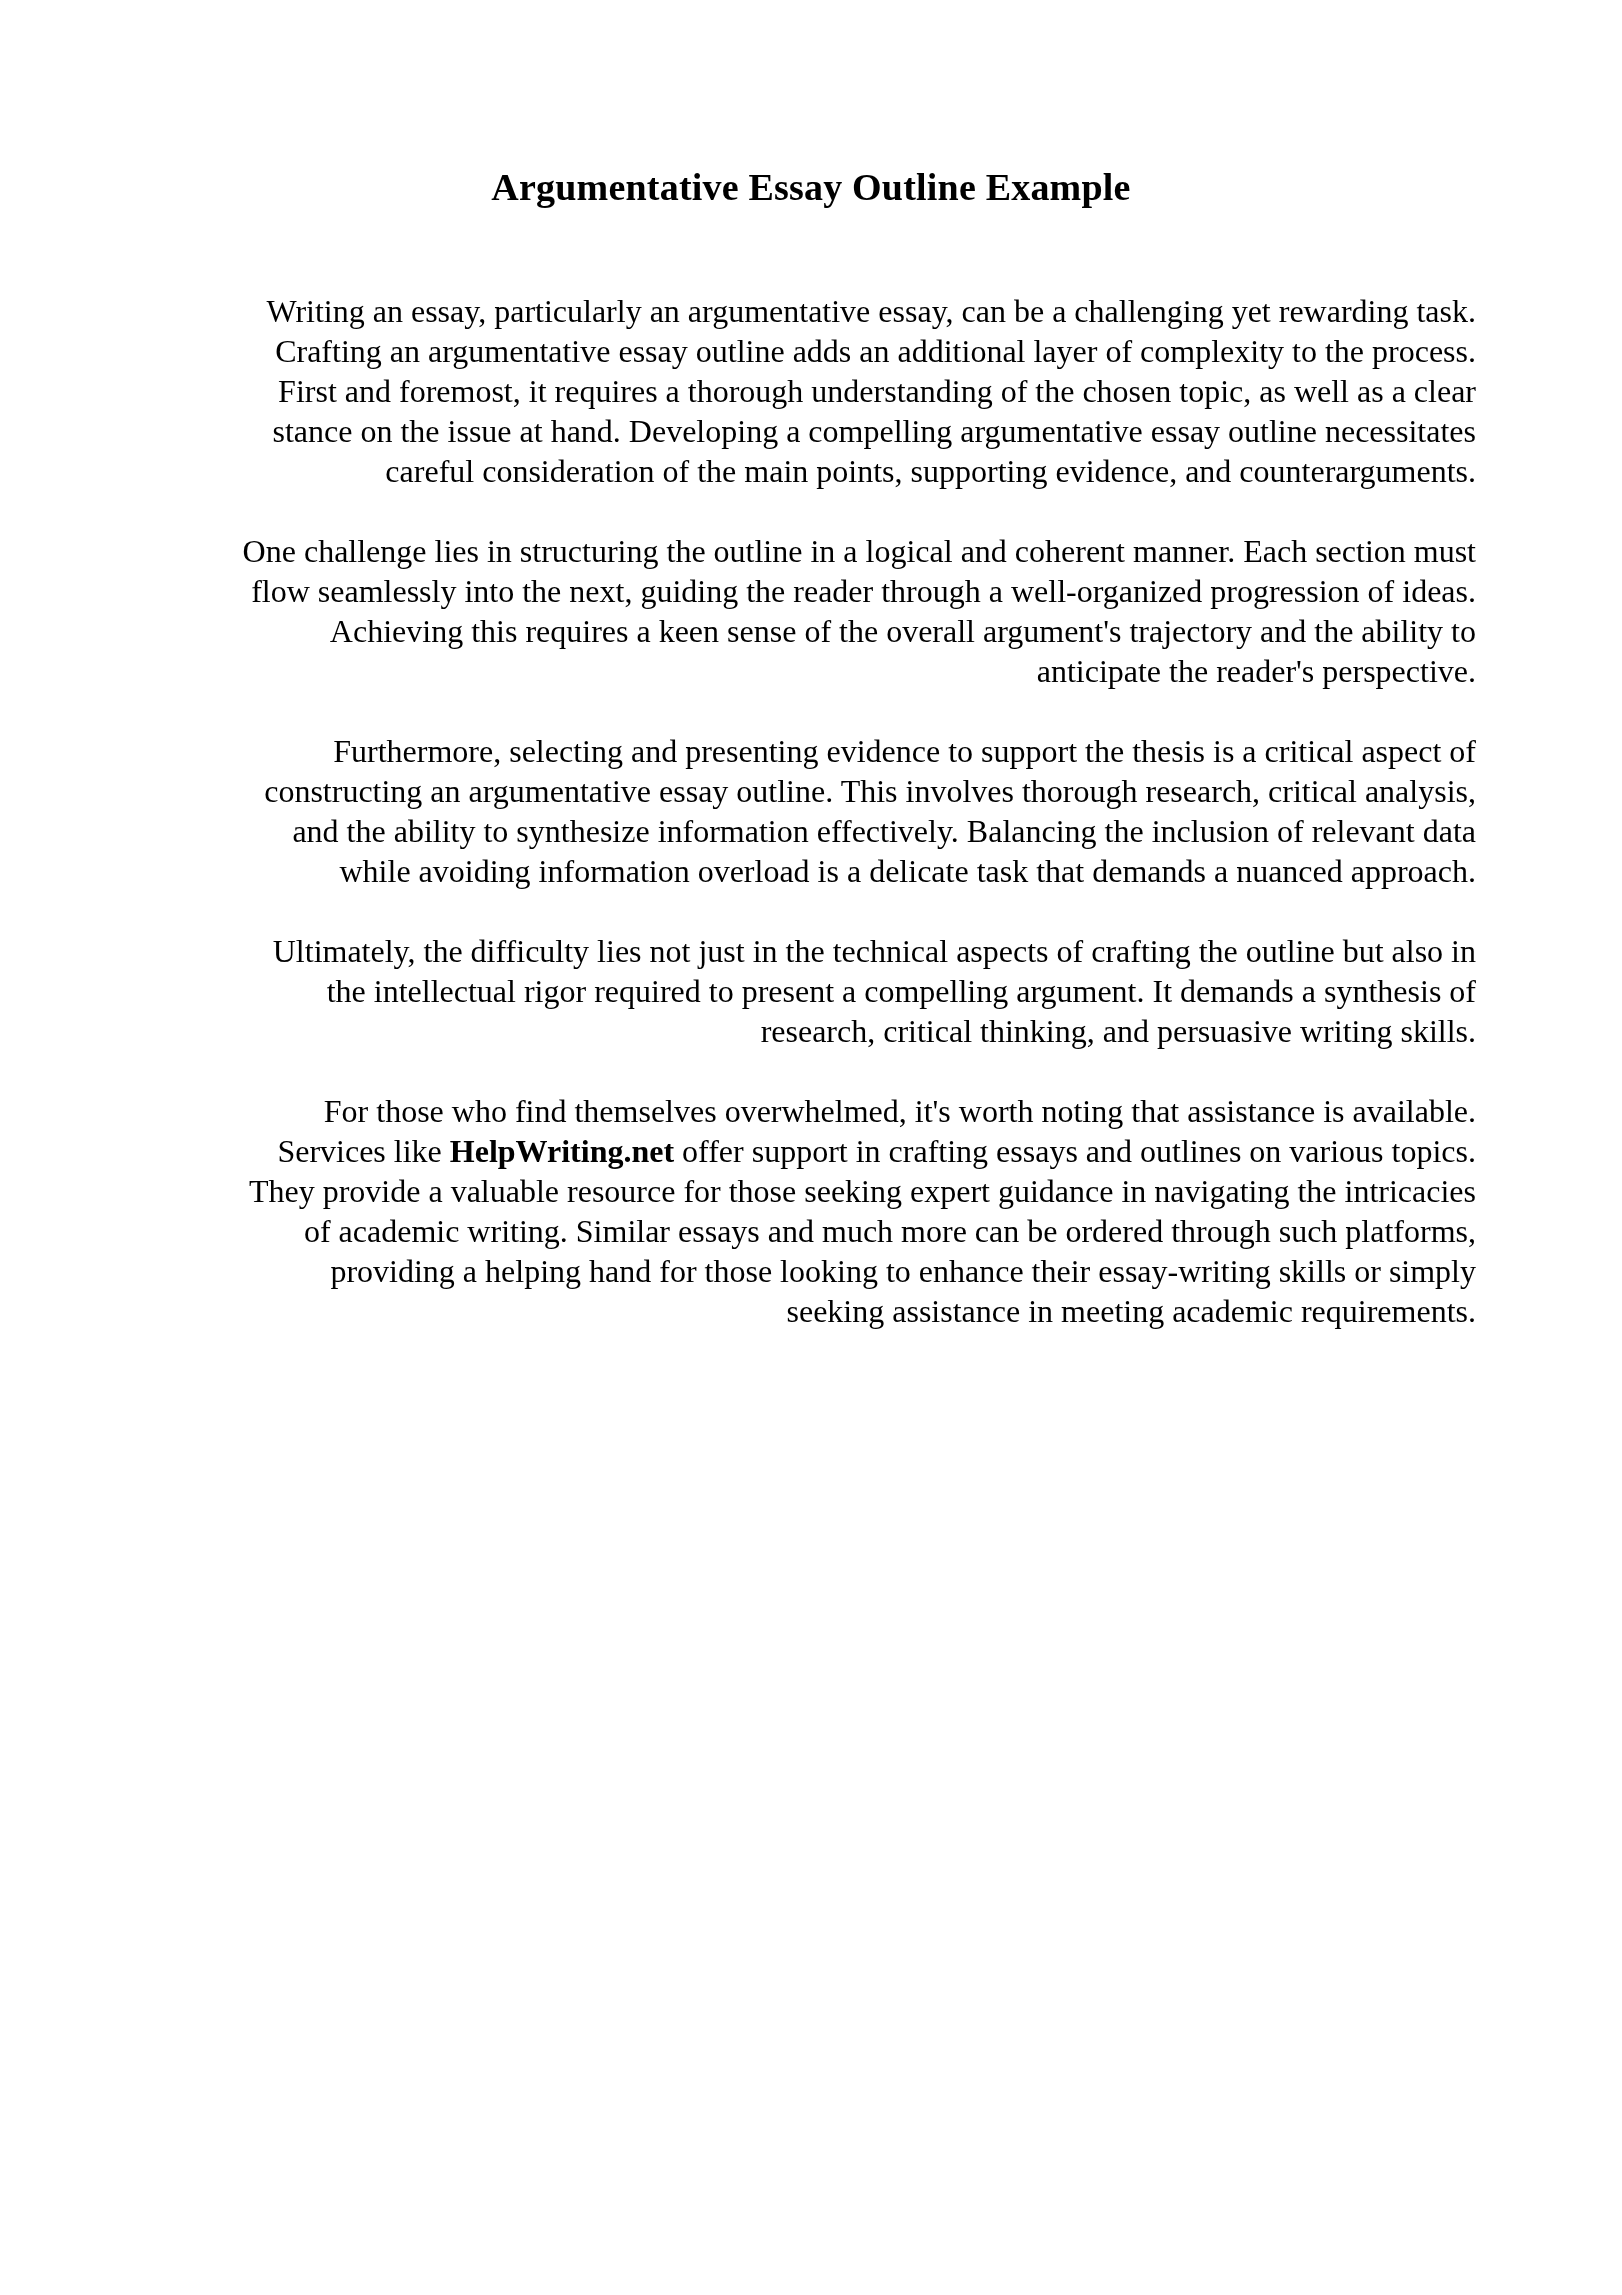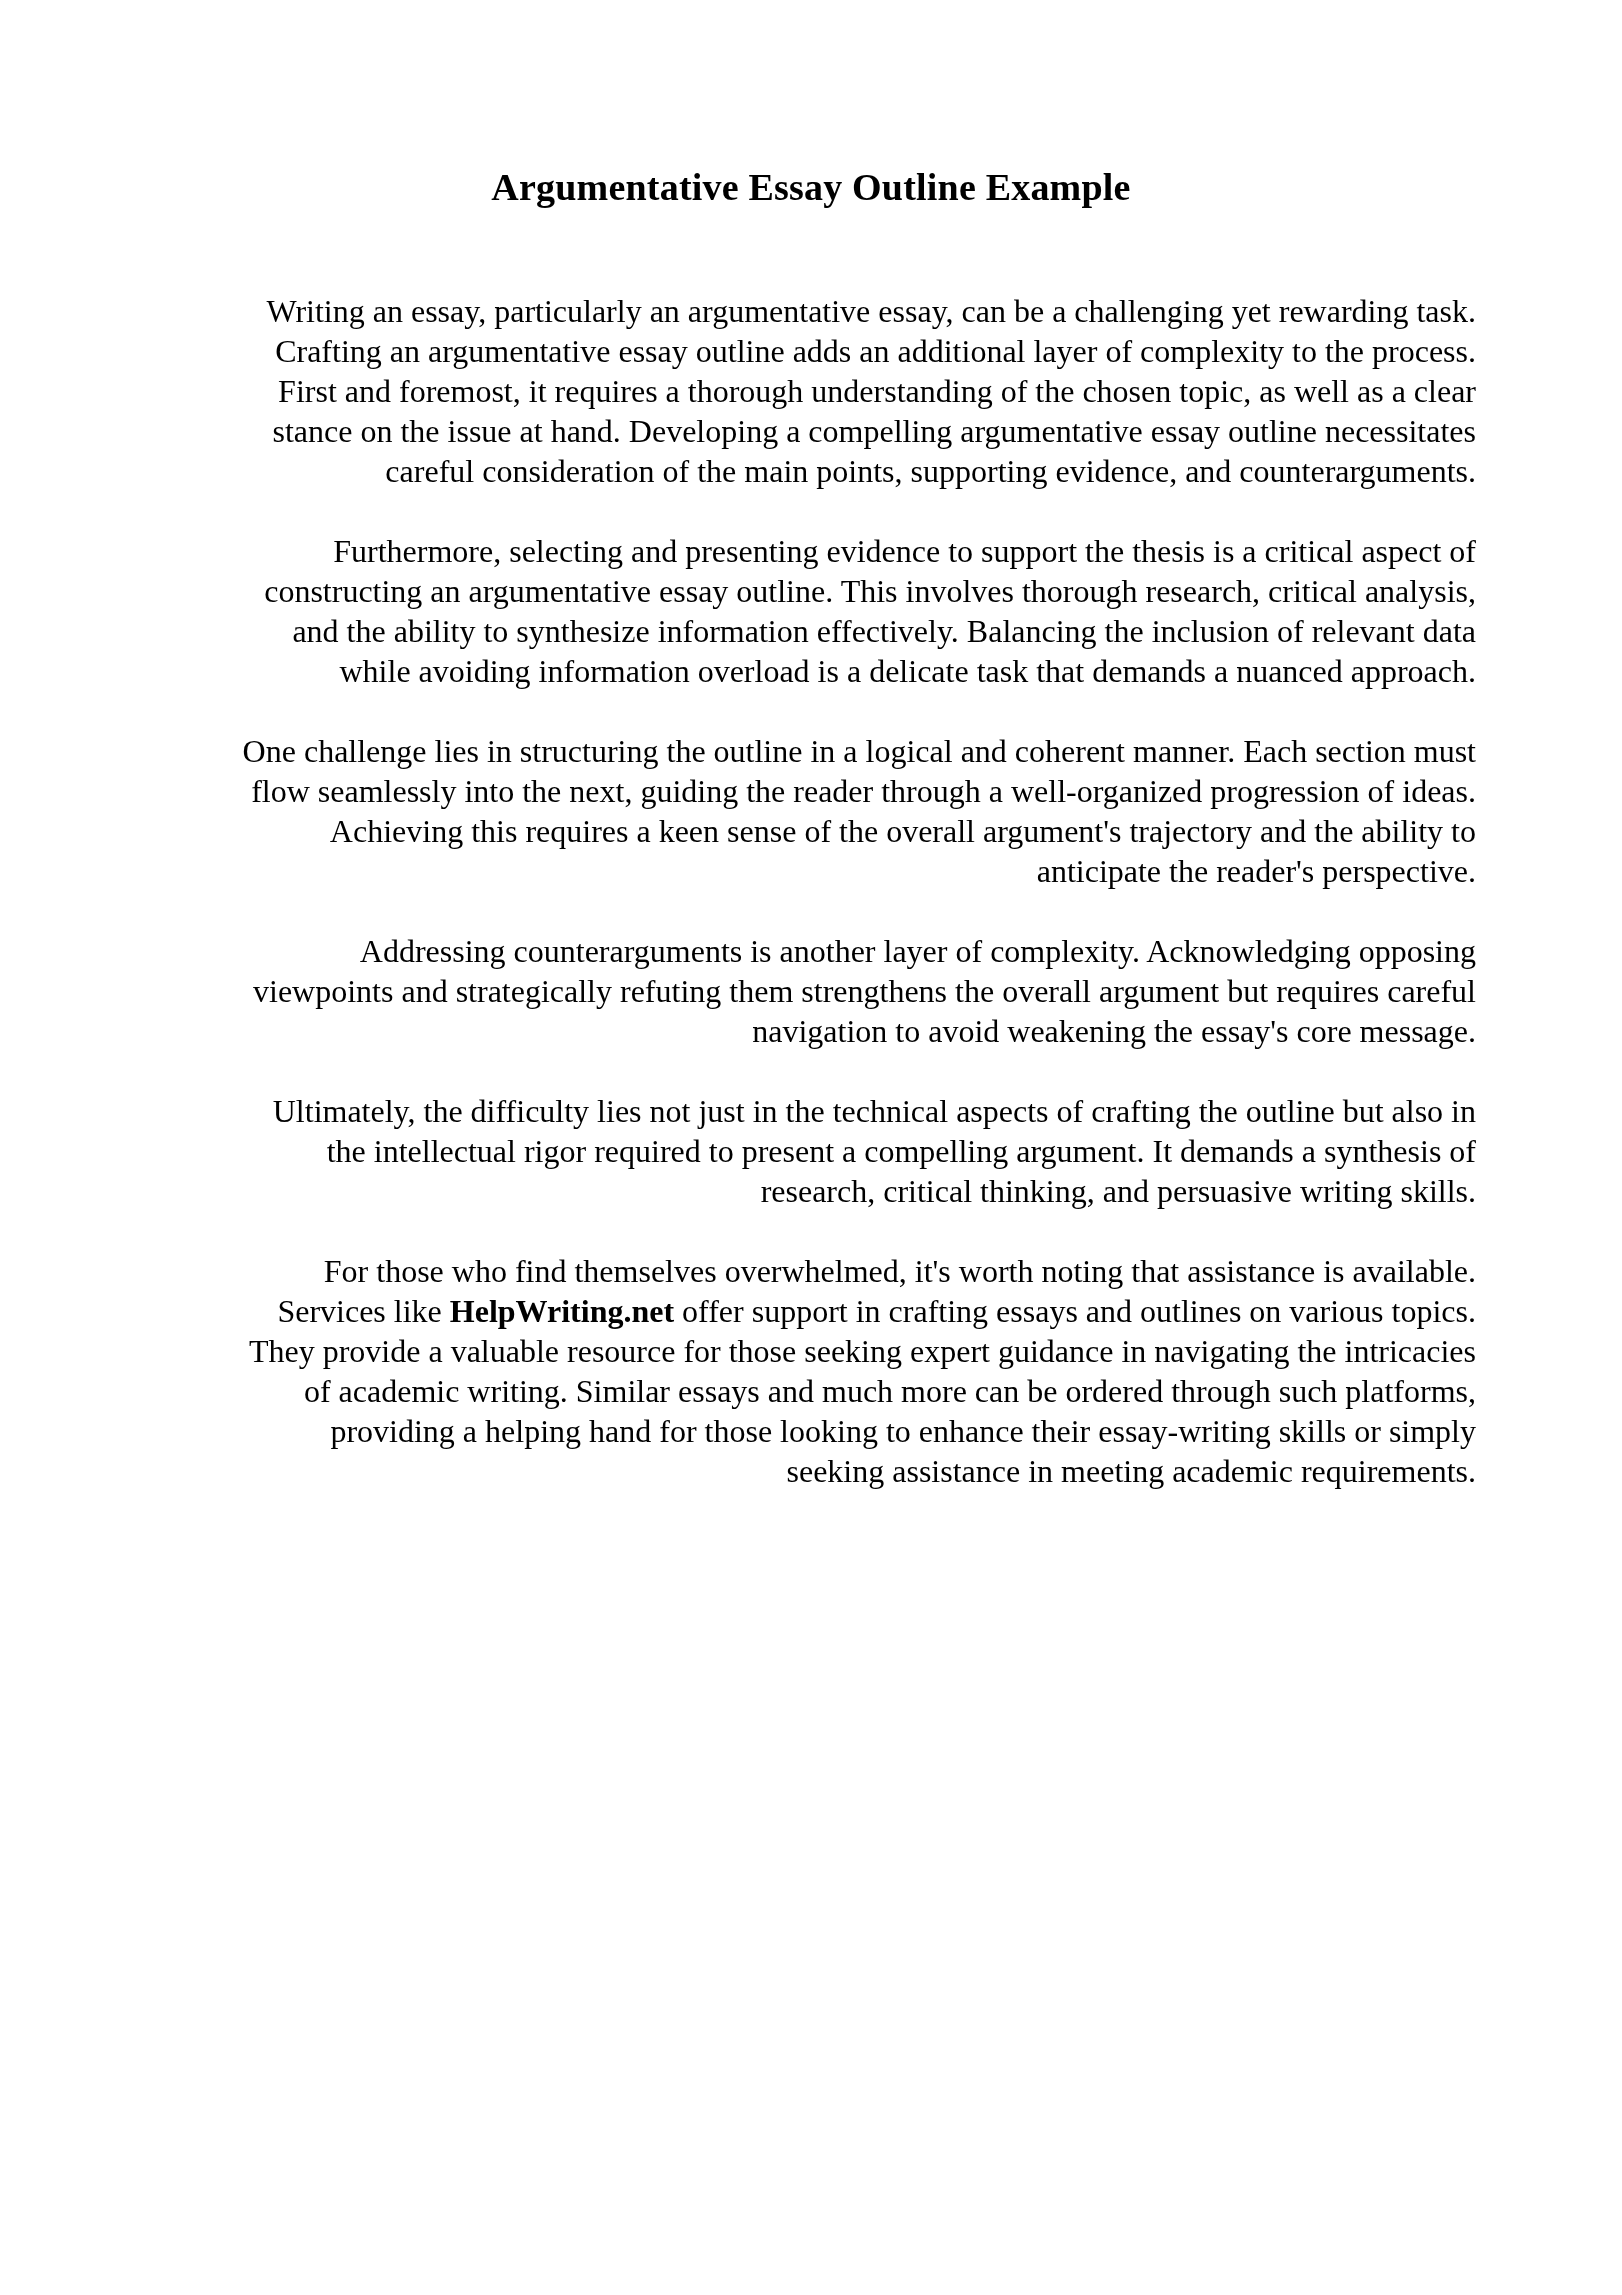--- a/index.html
+++ b/index.html
@@ -66,25 +66,24 @@
 <body>
 
 <div class="page">
 
   <h1 class="doc-title">Argumentative Essay Outline Example</h1>
 
   <div class="doc-body">
 
     <p class="para">Writing an essay, particularly an argumentative essay, can be a challenging yet rewarding task. Crafting an argumentative essay outline adds an additional layer of complexity to the process. First and foremost, it requires a thorough understanding of the chosen topic, as well as a clear stance on the issue at hand. Developing a compelling argumentative essay outline necessitates careful consideration of the main points, supporting evidence, and counterarguments.</p>
 
+    <p class="para">One challenge lies in structuring the outline in a logical and coherent manner. Each section must flow seamlessly into the next, guiding the reader through a well-organized progression of ideas. Achieving this requires a keen sense of the overall argument's trajectory and the ability to anticipate the reader's perspective.</p>
+
     <p class="para">Furthermore, selecting and presenting evidence to support the thesis is a critical aspect of constructing an argumentative essay outline. This involves thorough research, critical analysis, and the ability to synthesize information effectively. Balancing the inclusion of relevant data while avoiding information overload is a delicate task that demands a nuanced approach.</p>
 
-    <p class="para">One challenge lies in structuring the outline in a logical and coherent manner. Each section must flow seamlessly into the next, guiding the reader through a well-organized progression of ideas. Achieving this requires a keen sense of the overall argument's trajectory and the ability to anticipate the reader's perspective.</p>
-
-    <p class="para">Addressing counterarguments is another layer of complexity. Acknowledging opposing viewpoints and strategically refuting them strengthens the overall argument but requires careful navigation to avoid weakening the essay's core message.</p>
 
     <p class="para">Ultimately, the difficulty lies not just in the technical aspects of crafting the outline but also in the intellectual rigor required to present a compelling argument. It demands a synthesis of research, critical thinking, and persuasive writing skills.</p>
 
     <p class="para"><span>For those who find themselves overwhelmed, it's worth noting that assistance is available. Services like </span><span class="strong-link">HelpWriting.net</span><span> offer support in crafting essays and outlines on various topics. They provide a valuable resource for those seeking expert guidance in navigating the intricacies of academic writing. Similar essays and much more can be ordered through such platforms, providing a helping hand for those looking to enhance their essay-writing skills or simply seeking assistance in meeting academic requirements.</span></p>
 
   </div>
 
 </div>
 
 

